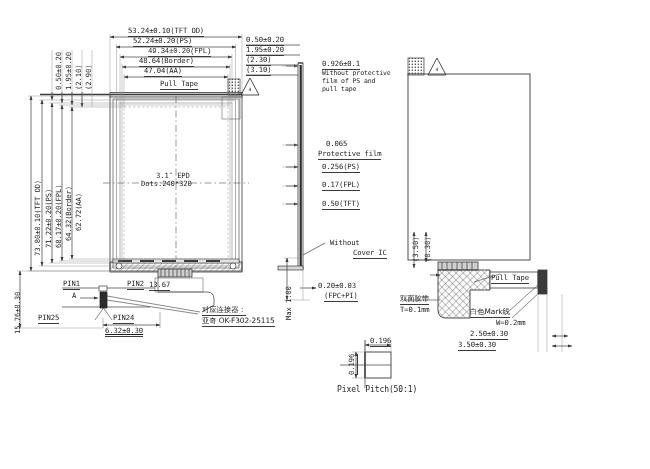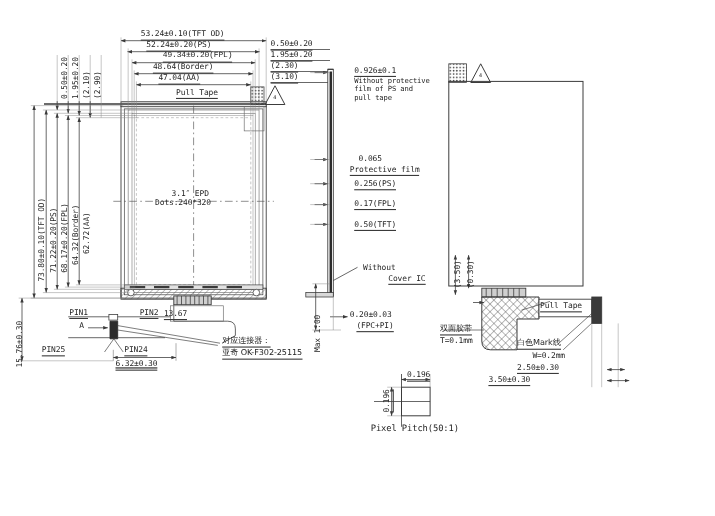--- a/index.html
+++ b/index.html
@@ -323,21 +323,21 @@
 
 <div class="lbl" style="left:318px;top:282px;text-align:center;">0.20±0.03</div>
 <div class="lbl u" style="left:324px;top:292px;">(FPC+PI)</div>
 
 <div class="lbl rot" style="left:412px;top:262px;">(3.50)</div>
 <div class="lbl rot" style="left:424px;top:262px;">(0.30)</div>
 <div class="lbl u" style="left:491px;top:274px;">Pull Tape</div>
 <div class="lbl cjk u" style="left:400px;top:295px;">双面胶带</div>
 <div class="lbl" style="left:400px;top:306px;">T=0.1mm</div>
 <div class="lbl cjk u" style="left:470px;top:308px;">白色Mark线</div>
-<div class="lbl" style="left:484px;top:319px;">W=0.2mm</div>
+<div class="lbl" style="left:496px;top:319px;">W=0.2mm</div>
 <div class="lbl u" style="left:470px;top:330px;">2.50±0.30</div>
-<div class="lbl u" style="left:444px;top:341px;">3.50±0.30</div>
+<div class="lbl u" style="left:458px;top:341px;">3.50±0.30</div>
 
 <div class="lbl u" style="left:370px;top:337px;">0.196</div>
 <div class="lbl rot u" style="left:348px;top:375px;">0.196</div>
 <div class="lbl" style="left:337px;top:386px;font-size:8px;">Pixel Pitch(50:1)</div>
 
 </div>
 
 </body></html>

